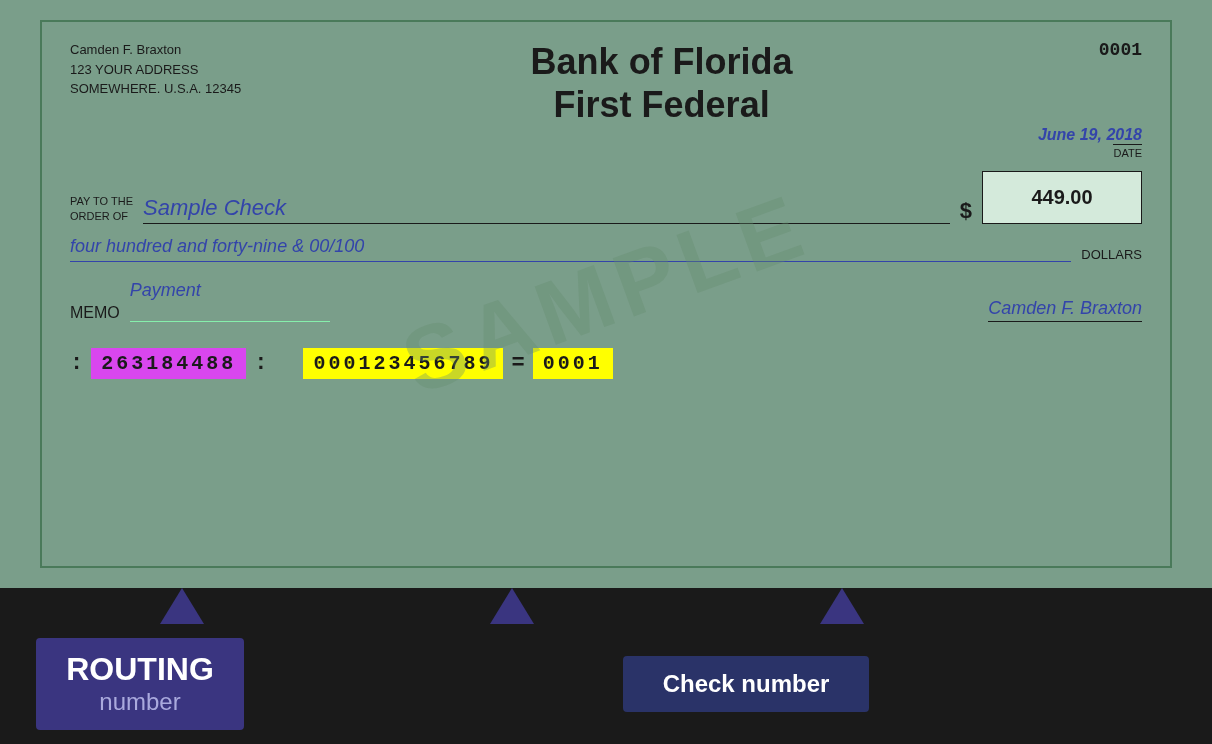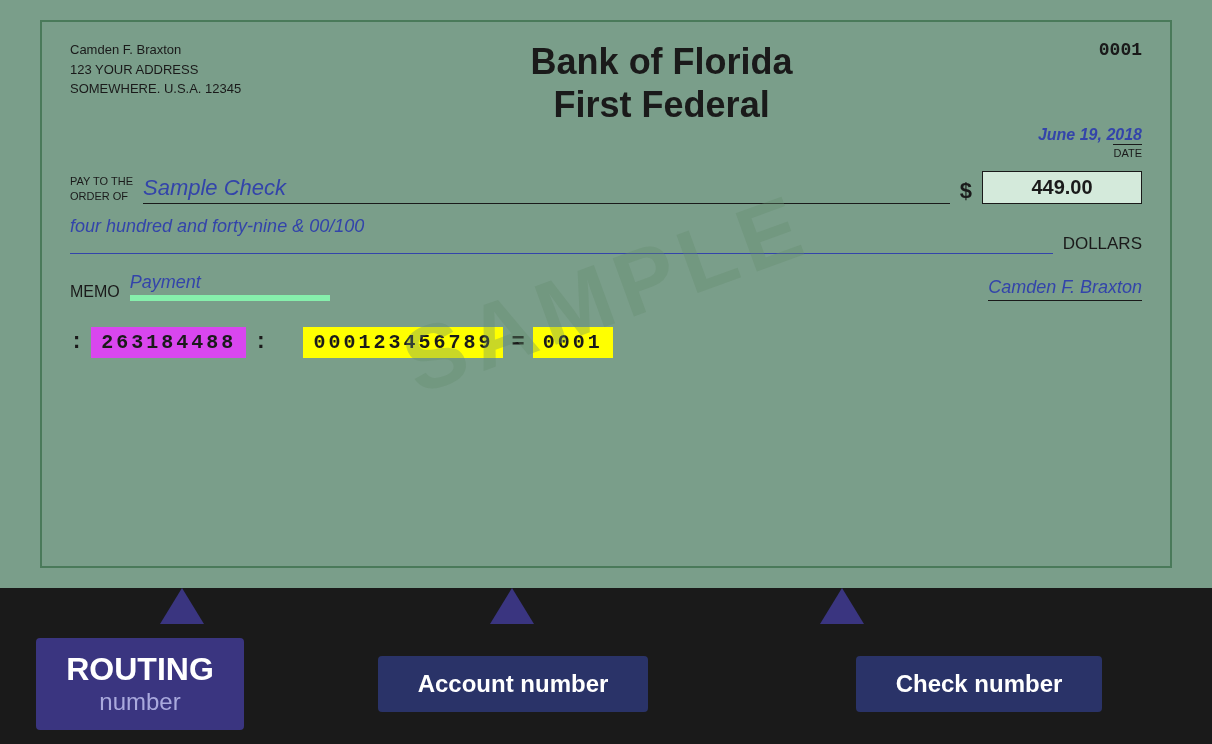--- a/index.html
+++ b/index.html
@@ -137,47 +137,47 @@
 
     .dollar-sign {
       font-size: 22px;
       color: #1a1a1a;
       font-weight: bold;
     }
 
     .amount-box {
       border: 1px solid #1a1a1a;
       background: #d4eadb;
-      padding: 4px 14px;
+      padding: 14px 14px;
       font-size: 20px;
       font-weight: bold;
       color: #1a1a1a;
       min-width: 160px;
       text-align: center;
     }
 
     
     .row-words {
       display: flex;
       justify-content: space-between;
       align-items: flex-end;
       margin-top: 4px;
     }
 
     .amount-words {
       font-size: 18px;
       color: #3344aa;
       font-style: italic;
       border-bottom: 1px solid #3344aa;
-      padding-bottom: 16px;
+      padding-bottom: 4px;
       flex: 1;
     }
 
     .dollars-label {
-      font-size: 17px;
+      font-size: 13px;
       color: #1a1a1a;
       margin-left: 10px;
       align-self: flex-end;
     }
 
     
     .row-memo {
       display: flex;
       align-items: flex-end;
       gap: 20px;
@@ -187,22 +187,22 @@
     .memo-label {
       font-size: 16px;
       color: #1a1a1a;
       white-space: nowrap;
     }
 
     .memo-value {
       font-size: 18px;
       color: #3344aa;
       font-style: italic;
-      border-bottom: 6px solid #86efac;
-      padding-bottom: 2px;
+      border-bottom: 1px solid #86efac;
+      padding-bottom: 20px;
       min-width: 200px;
     }
 
     .signature-value {
       font-size: 18px;
       color: #3344aa;
       font-style: italic;
       text-align: right;
     }
 
@@ -432,25 +432,20 @@
 
   <div class="bottom-inner">
 
     <div class="bottom-section-routing">
       <div style="background-color:#3a3580; padding: 14px 30px; text-align:center; border-radius:4px;">
         <div class="routing-title">ROUTING</div>
         <div class="routing-subtitle">number</div>
       </div>
     </div>
 
-    <div class="bottom-section-account">
-      <div class="label-pill">
-        <span class="label-pill-text">Account number</span>
-      </div>
-    </div>
 
     <div class="bottom-section-check">
       <div class="label-pill">
         <span class="label-pill-text">Check number</span>
       </div>
     </div>
   </div>
 </div>
 
 </body></html>

